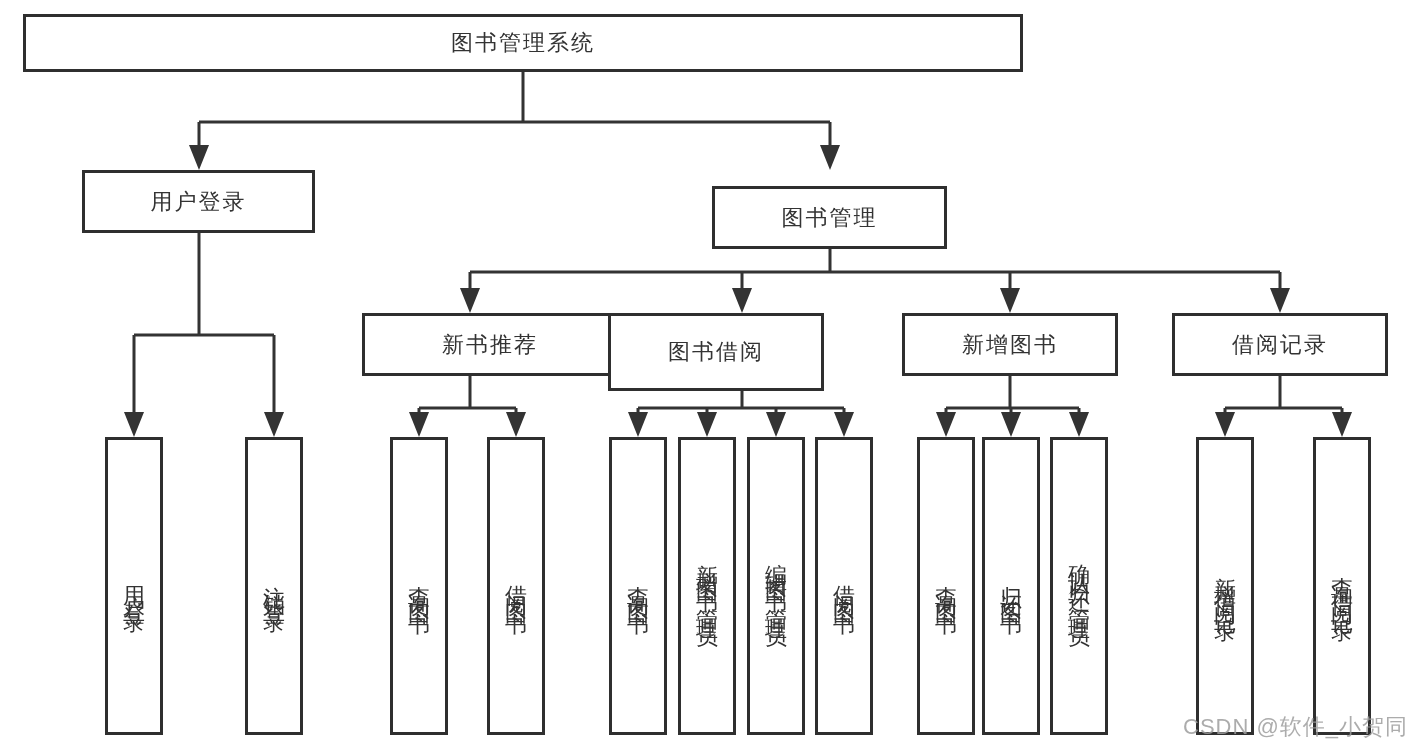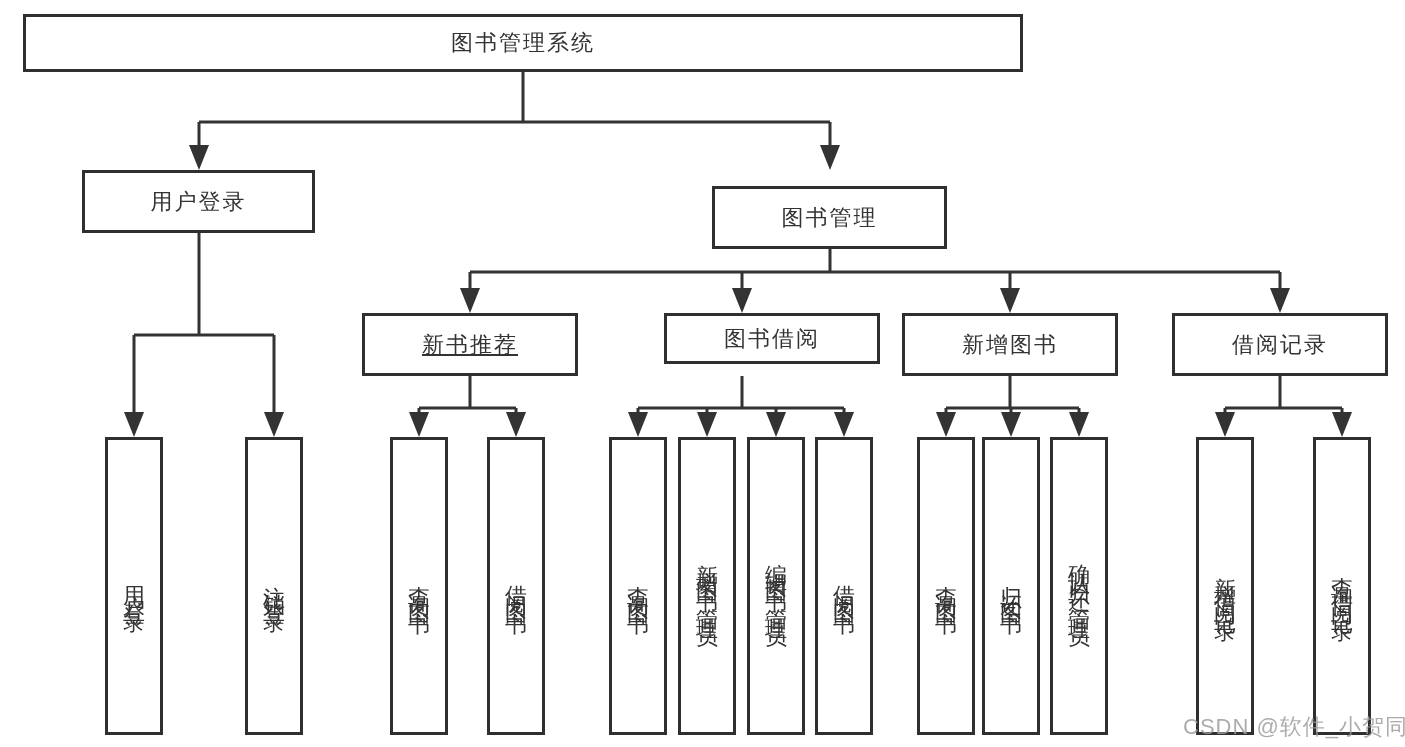--- a/index.html
+++ b/index.html
@@ -35,22 +35,22 @@
   .box.vertical .label {
     writing-mode: vertical-rl;
     text-orientation: mixed;
     letter-spacing: 9px;
     line-height: 1.1;
   }
   
   .n-root      { left: 23px;   top: 14px;  width: 1000px; height: 58px; }
   .n-login     { left: 82px;   top: 170px; width: 233px;  height: 63px; }
   .n-mgmt      { left: 712px;  top: 170px; width: 235px;  height: 63px; margin-top: 16px; }
-  .n-recommend { left: 362px;  top: 313px; width: 216px;  height: 63px; text-decoration: underline; }
-  .n-borrow    { left: 664px;  top: 313px; width: 216px;  height: 51px; }
+  .n-recommend { left: 362px;  top: 313px; width: 256px;  height: 63px; }
+  .n-borrow    { left: 608px;  top: 313px; width: 216px;  height: 78px; }
   .n-current   { left: 902px;  top: 313px; width: 216px;  height: 63px; }
   .n-records   { left: 1172px; top: 313px; width: 216px;  height: 63px; }
   .leaf        { top: 437px; width: 58px; height: 298px; }
   .l1  { left: 105px;  }
   .l2  { left: 245px;  }
   .l3  { left: 390px;  }
   .l4  { left: 487px;  }
   .l5  { left: 609px;  }
   .l6  { left: 678px;  }
   .l7  { left: 747px;  }

